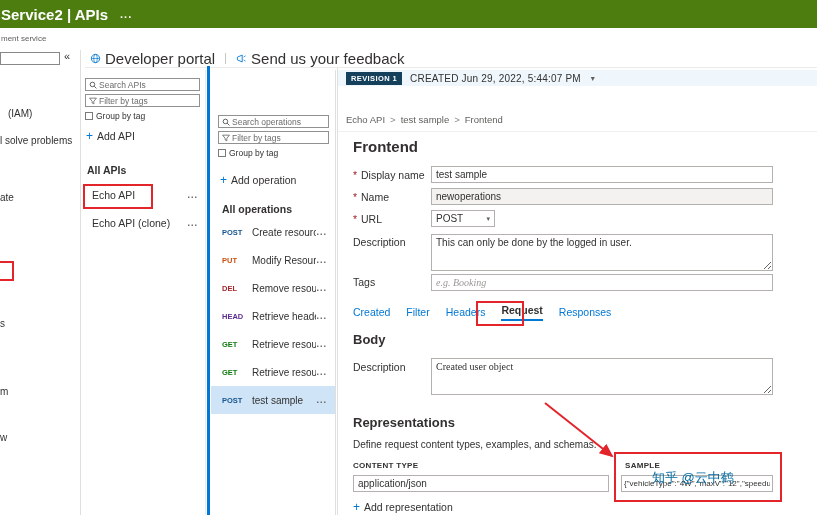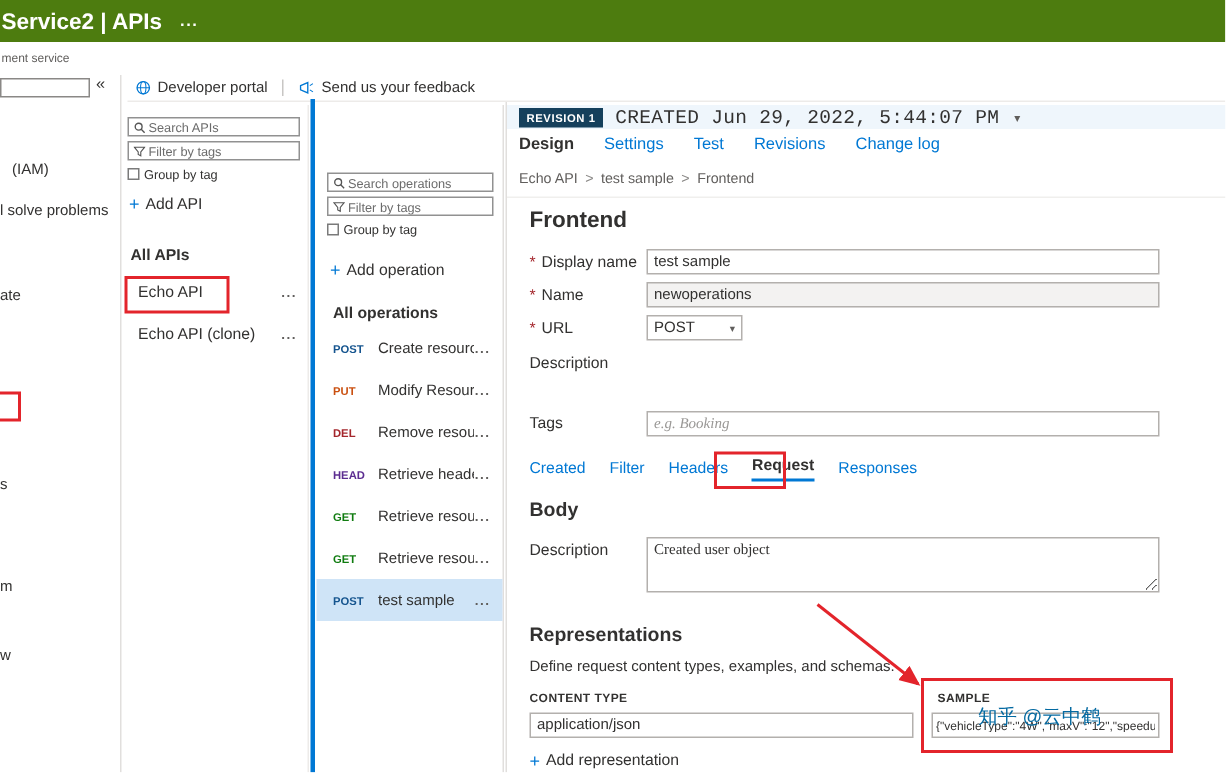--- a/index.html
+++ b/index.html
@@ -12,21 +12,21 @@
   .topbar-title { color:#fff; font-size:15px; font-weight:700; margin-left:1px; white-space:nowrap; }
   .topbar-more { color:#fff; margin-left:12px; font-weight:700; letter-spacing:1px; font-size:11px; cursor:pointer; }
   .subbar { position:absolute; left:1px; top:34px; font-size:8px; color:#605e5c; }
 
   
   .menu-search { position:absolute; left:0; top:52px; width:60px; height:13px; border:1px solid #8a8886;
                  font-size:8px; padding:0 2px; box-sizing:border-box; font-family:inherit; }
   .collapse-btn { position:absolute; left:64px; top:50px; font-size:11px; color:#323130; cursor:pointer; }
   .commandbar { position:absolute; left:90px; top:50px; height:17px; display:flex; align-items:center; gap:10px; }
   .command { display:flex; align-items:center; gap:4px; cursor:pointer; }
-  .cmd-label { font-size:10px; color:#323130; }
+  .cmd-label { font-size:15px; color:#323130; }
   .cmd-sep { width:1px; height:11px; background:#c8c6c4; }
   .toolbar-divider { position:absolute; left:85px; top:67px; width:732px; height:1px; background:#edebe9; }
 
   
   .leftnav { position:absolute; left:0; top:68px; width:62px; height:447px; }
   .frag { position:absolute; font-size:10px; color:#323130; white-space:nowrap; cursor:pointer; }
   .vline { position:absolute; top:50px; width:1px; height:465px; background:#e1dfdd; }
 
   
   .apis-panel { position:absolute; left:85px; top:70px; width:121px; height:445px; border-right:1px solid #edebe9; box-sizing:border-box; }
@@ -55,21 +55,21 @@
   .op-row { position:absolute; left:0; width:124px; height:28px; display:flex; align-items:center; cursor:pointer; }
   .op-row.selected { background:#cfe4f7; }
   .op-verb { margin-left:11px; flex:0 0 30px; font-size:7.5px; font-weight:700; }
   .verb-post{color:#16558f}.verb-put{color:#ca5010}.verb-del{color:#a4262c}.verb-head{color:#5c2d91}.verb-get{color:#107c10}
   .op-name { flex:1; font-size:10px; color:#323130; white-space:nowrap; overflow:hidden; }
 
   
   .main { position:absolute; left:337px; top:68px; width:480px; height:447px; border-left:1px solid #e1dfdd; box-sizing:border-box; }
   .rev-bar { position:absolute; left:0; top:2px; width:480px; height:16px; background:#eff6fc; display:flex; align-items:center; }
   .rev-badge { margin-left:8px; background:#15405c; color:#fff; font-size:7.5px; font-weight:700; padding:2px 5px; letter-spacing:.4px; }
-  .rev-created { margin-left:8px; font-size:13px; color:#323130; letter-spacing:.2px;font-family:Liberation Mono, monospace; }
+  .rev-created { margin-left:8px; font-size:10px; color:#323130; letter-spacing:.2px; }
   .rev-chev { margin-left:10px; font-size:8px; color:#605e5c; cursor:pointer; }
   .tabs { position:absolute; left:8px; top:22px; display:flex; gap:20px; }
   .tab { font-size:11px; color:#0078d4; cursor:pointer; }
   .tab.selected { color:#323130; font-weight:700; }
   .breadcrumb { position:absolute; left:8px; top:46px; display:flex; gap:5px; font-size:9.5px; color:#605e5c; }
   .bc-sep { color:#8a8886; }
   .hdiv { position:absolute; left:0; top:63px; width:480px; height:1px; background:#f0efed; }
   .fe-title { position:absolute; left:15px; top:70px; margin:0; font-size:15px; font-weight:600; color:#323130; }
   .f-label { position:absolute; left:15px; font-size:10.5px; color:#323130; }
   .req { color:#a4262c; margin-right:1px; }
@@ -237,27 +237,20 @@
     </div>
   </section>
 
   <main class="main">
     <div class="rev-bar">
       <span class="rev-badge">REVISION 1</span>
       <span class="rev-created">CREATED Jun 29, 2022, 5:44:07 PM</span>
       <span class="rev-chev">▾</span>
     </div>
 
-    <nav class="tabs">
-      <span class="tab selected">Design</span>
-      <span class="tab">Settings</span>
-      <span class="tab">Test</span>
-      <span class="tab">Revisions</span>
-      <span class="tab">Change log</span>
-    </nav>
 
     <div class="breadcrumb">
       <span>Echo API</span>
       <span class="bc-sep">&gt;</span>
       <span>test sample</span>
       <span class="bc-sep">&gt;</span>
       <span>Frontend</span>
     </div>
     <div class="hdiv"></div>
 
@@ -280,20 +273,21 @@
       <span>URL</span>
     </label>
     <div class="method-select">
       <span>POST</span>
       <span class="sel-chev">▾</span>
     </div>
 
     <label class="f-label" style="top:168px">
       <span>Description</span>
     </label>
+    <textarea class="f-area" style="top: 166px;">This can only be done by the logged in user.</textarea>
 
     <label class="f-label" style="top:208px">
       <span>Tags</span>
     </label>
     <input class="f-input" style="left: 93px; top: 206px; width: 342px; font-family: Liberation Serif, serif;" placeholder="e.g. Booking">
 
     <nav class="tabs2">
       <span class="tab2">Created</span>
       <span class="tab2">Filter</span>
       <span class="tab2">Headers</span>

